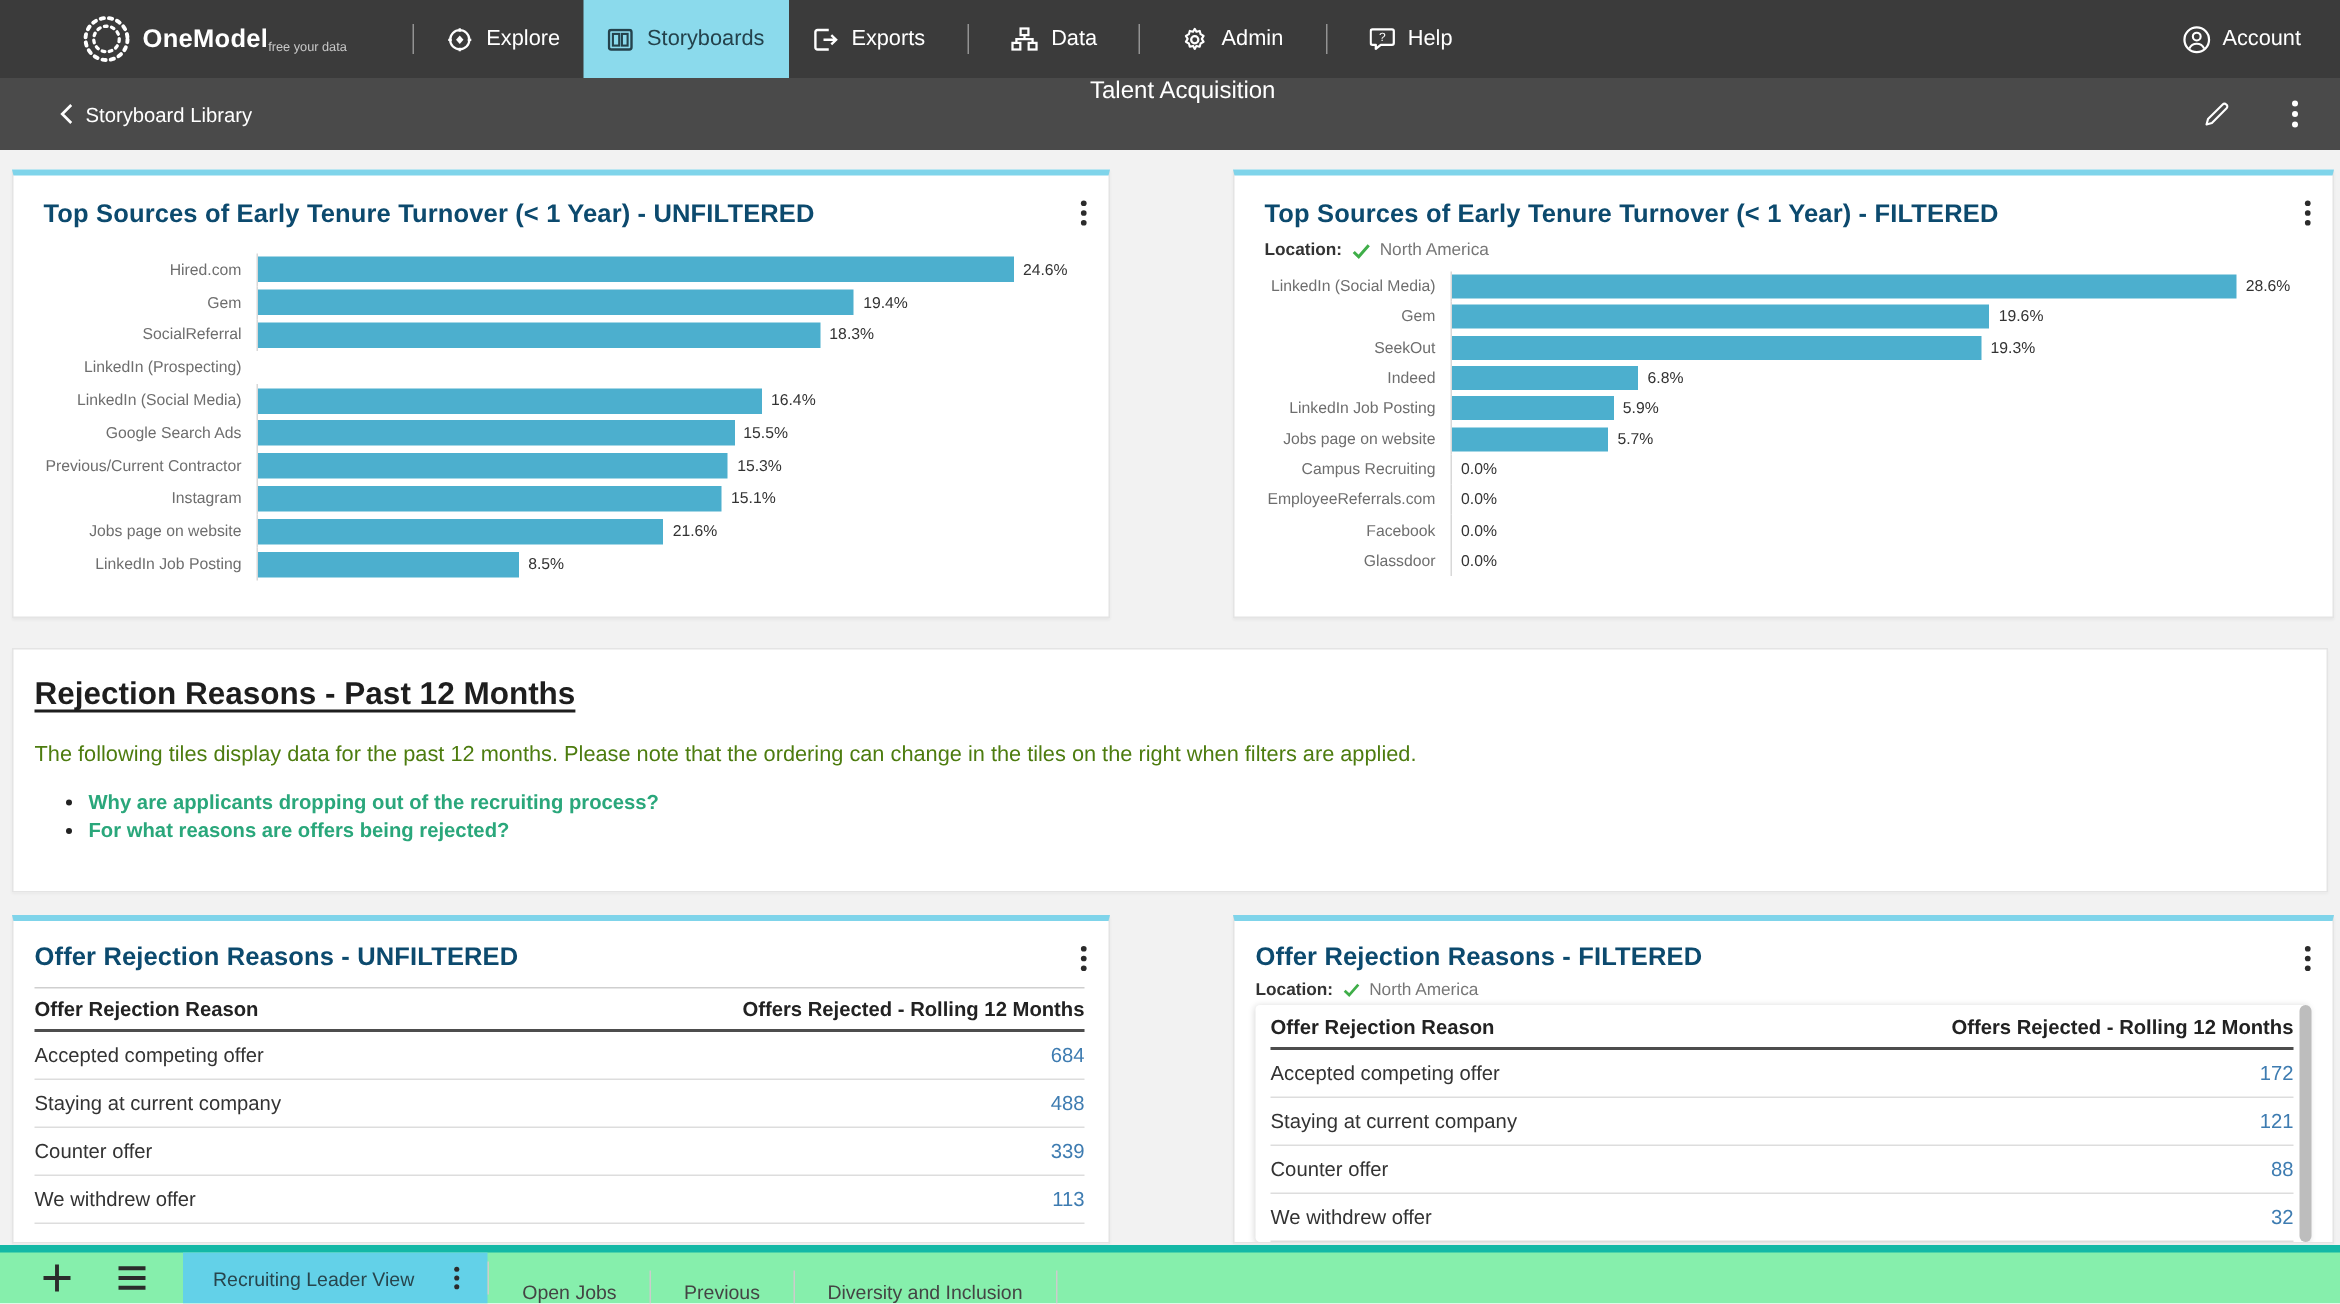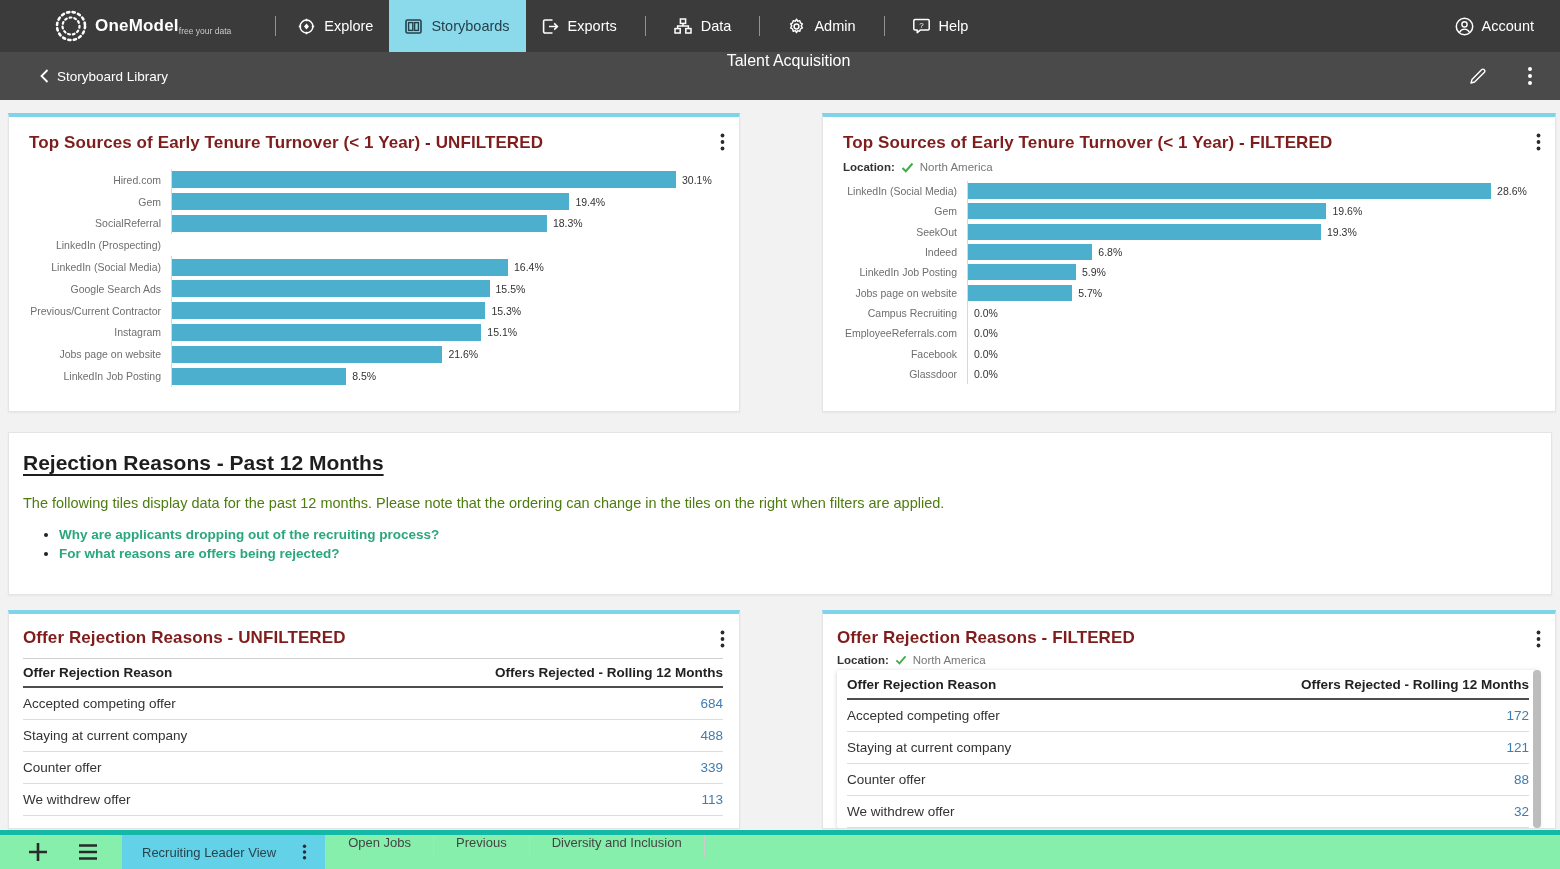--- a/index.html
+++ b/index.html
@@ -29,21 +29,21 @@
   .page-title { position:absolute; left:17px; right:0; text-align:center; font-size:16px; pointer-events:none; }
   .subheader-actions { margin-left:auto; margin-right:16px; display:flex; align-items:center; gap:24px; }
   .icon-btn { cursor:pointer; display:flex; align-items:center; justify-content:center; width:28px; height:28px; }
 
   
   .content { flex:1 1 auto; background:#f2f2f2; padding:13px 4px 0 8px; overflow:hidden; }
   .row { display:flex; gap:82px; }
   .tile { background:#fff; border:1px solid #e4e4e4; box-shadow:0 1px 2px rgba(0,0,0,.05); position:relative; }
   .tile.striped { border-top:4px solid #7fd4ea; }
   .tile-kebab { position:absolute; top:16px; right:14px; cursor:pointer; }
-  .tile-title { font-size:17px; font-weight:bold; color:#7f1d1d; letter-spacing:.1px; }
+  .tile-title { font-size:17px; font-weight:bold; color:#0c4a6e; letter-spacing:.1px; }
 
   .charts-row { height:299px; margin-bottom:20px; }
   .chart-tile { padding:16px 20px 0 20px; }
   .chart-tile.left { flex:0 0 732px; }
   .chart-tile.right { flex:1 1 auto; }
 
   .filter-row { display:flex; align-items:center; gap:6px; margin-top:8px; }
   .filter-label { font-size:11.5px; font-weight:bold; color:#333; }
   .filter-value { font-size:11.5px; color:#777; }
 
@@ -83,21 +83,21 @@
   .tscrollbar { position:absolute; right:-2px; top:0; width:8px; height:158px; background:#bdbdbd; border-radius:4px; cursor:pointer; }
 
   
   .footer { flex:0 0 39px; height:39px; background:#86efac; border-top:5px solid #14b8a6; display:flex; align-items:center; }
   .footer .icon-btn { margin-left:22px; }
   .footer .icon-btn.first { margin-left:24px; }
   .tabstrip { display:flex; align-items:center; height:100%; margin-left:20px; }
   .tab-active { height:100%; background:#63d1e8; display:flex; align-items:center; gap:26px; padding:0 18px 0 20px; cursor:pointer; }
   .tab-active .tab-label { font-size:13px; color:#27454d; }
   .tab-sep { width:1px; height:22px; background:#ccc; }
-  .plain-tab { display:flex; align-items:flex-start; height:100%; }
+  .plain-tab { display:flex; align-items:flex-end; height:100%; }
   .plain-tab .tab-label { padding:0 22px; font-size:13px; color:#444; cursor:pointer; }
 
   .kebab-dots circle { fill:#2b2b2b; }
   .kebab-dots.white circle { fill:#fff; }
 </style>
 </head>
 <body>
 
 <div class="app">
 
@@ -218,21 +218,21 @@
             <circle cx="2.5" cy="2.5" r="1.9"></circle>
               <circle cx="2.5" cy="9" r="1.9"></circle>
               <circle cx="2.5" cy="15.5" r="1.9"></circle>
           </svg>
         </span>
         <div class="chart chart-a">
             <div class="bar-row">
             <span class="bar-label">Hired.com</span>
             <span class="bar-track">
               <span class="bar" style="width: 92.1348%;"></span>
-              <span class="bar-value">30.1%</span>
+              <span class="bar-value">24.6%</span>
             </span>
           </div>
             <div class="bar-row">
             <span class="bar-label">Gem</span>
             <span class="bar-track">
               <span class="bar" style="width: 72.6592%;"></span>
               <span class="bar-value">19.4%</span>
             </span>
           </div>
             <div class="bar-row">

